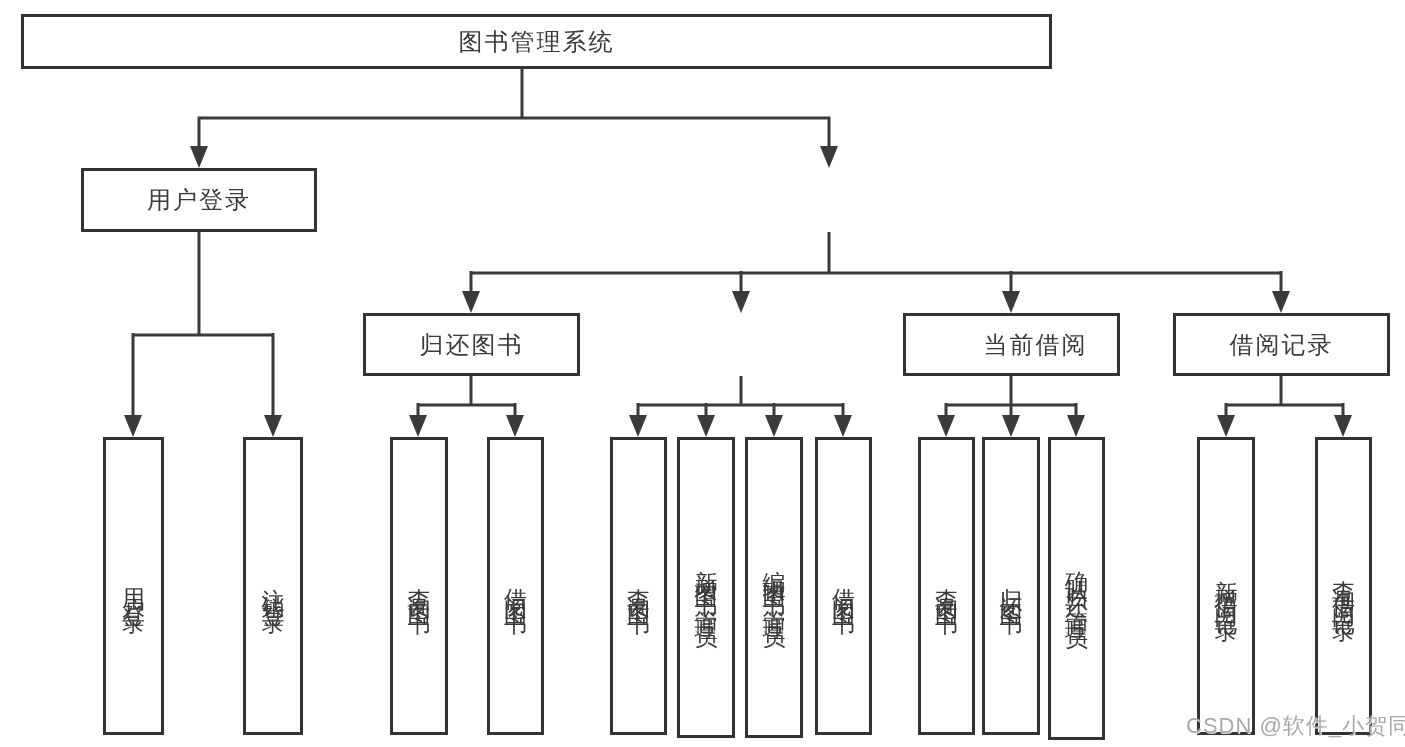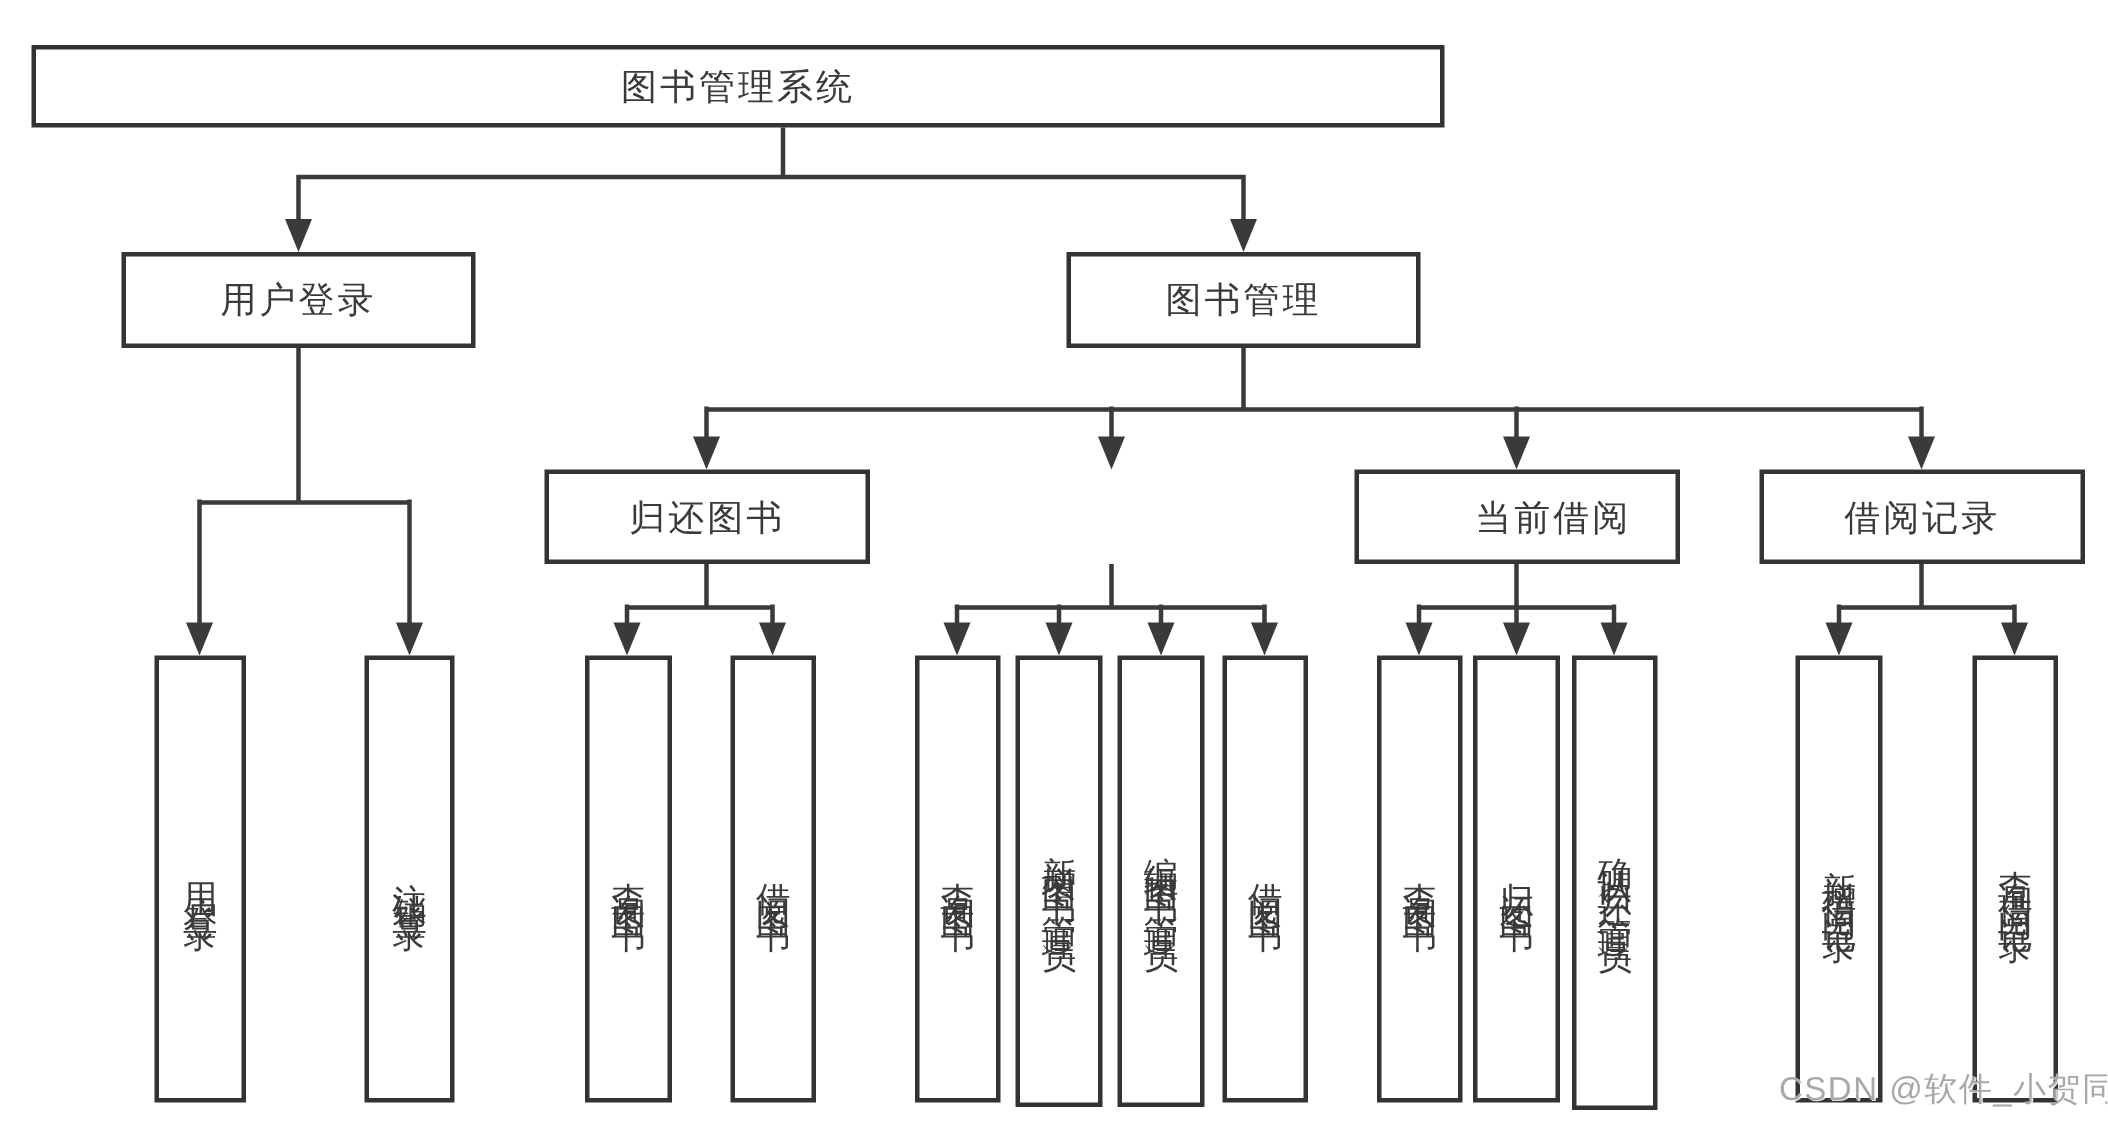--- a/index.html
+++ b/index.html
@@ -108,24 +108,23 @@
       <polygon points="1002,415 1020,415 1011,437"></polygon>
       <polygon points="1067,415 1085,415 1076,437"></polygon>
     </g>
     <g>
       <path d="M1281 376 V405 M1224.5 405 H1344.5 M1226 403 V417 M1343 403 V417"></path>
       <polygon points="1217,415 1235,415 1226,437"></polygon>
       <polygon points="1334,415 1352,415 1343,437"></polygon>
     </g>
   </svg>
 
-  <div class="node root" style="left:21px; top:30px; width:942px; height:55px;">图书管理系统</div>
+  <div class="node root" style="left:21px; top:14px; width:1031px; height:55px;">图书管理系统</div>
 
   <div class="node" style="left:81px; top:168px; width:236px; height:64px;">用户登录</div>
-  <div class="node" style="left:711px; top:168px; width:236px; height:64px;">图书管理</div>
 
   <div class="node" style="left:363px; top:313px; width:217px; height:63px;">归还图书</div>
   <div class="node" style="left:903px; top:313px; width:217px; height:63px;padding-left:48px;">当前借阅</div>
   <div class="node" style="left:1173px; top:313px; width:217px; height:63px;">借阅记录</div>
 
   <div class="vnode" style="left:103px; top:437px; width:61px; height:298px;">
     <span>用户登录</span>
   </div>
   <div class="vnode" style="left:243px; top:437px; width:60px; height:298px;">
     <span>注销登录</span>

